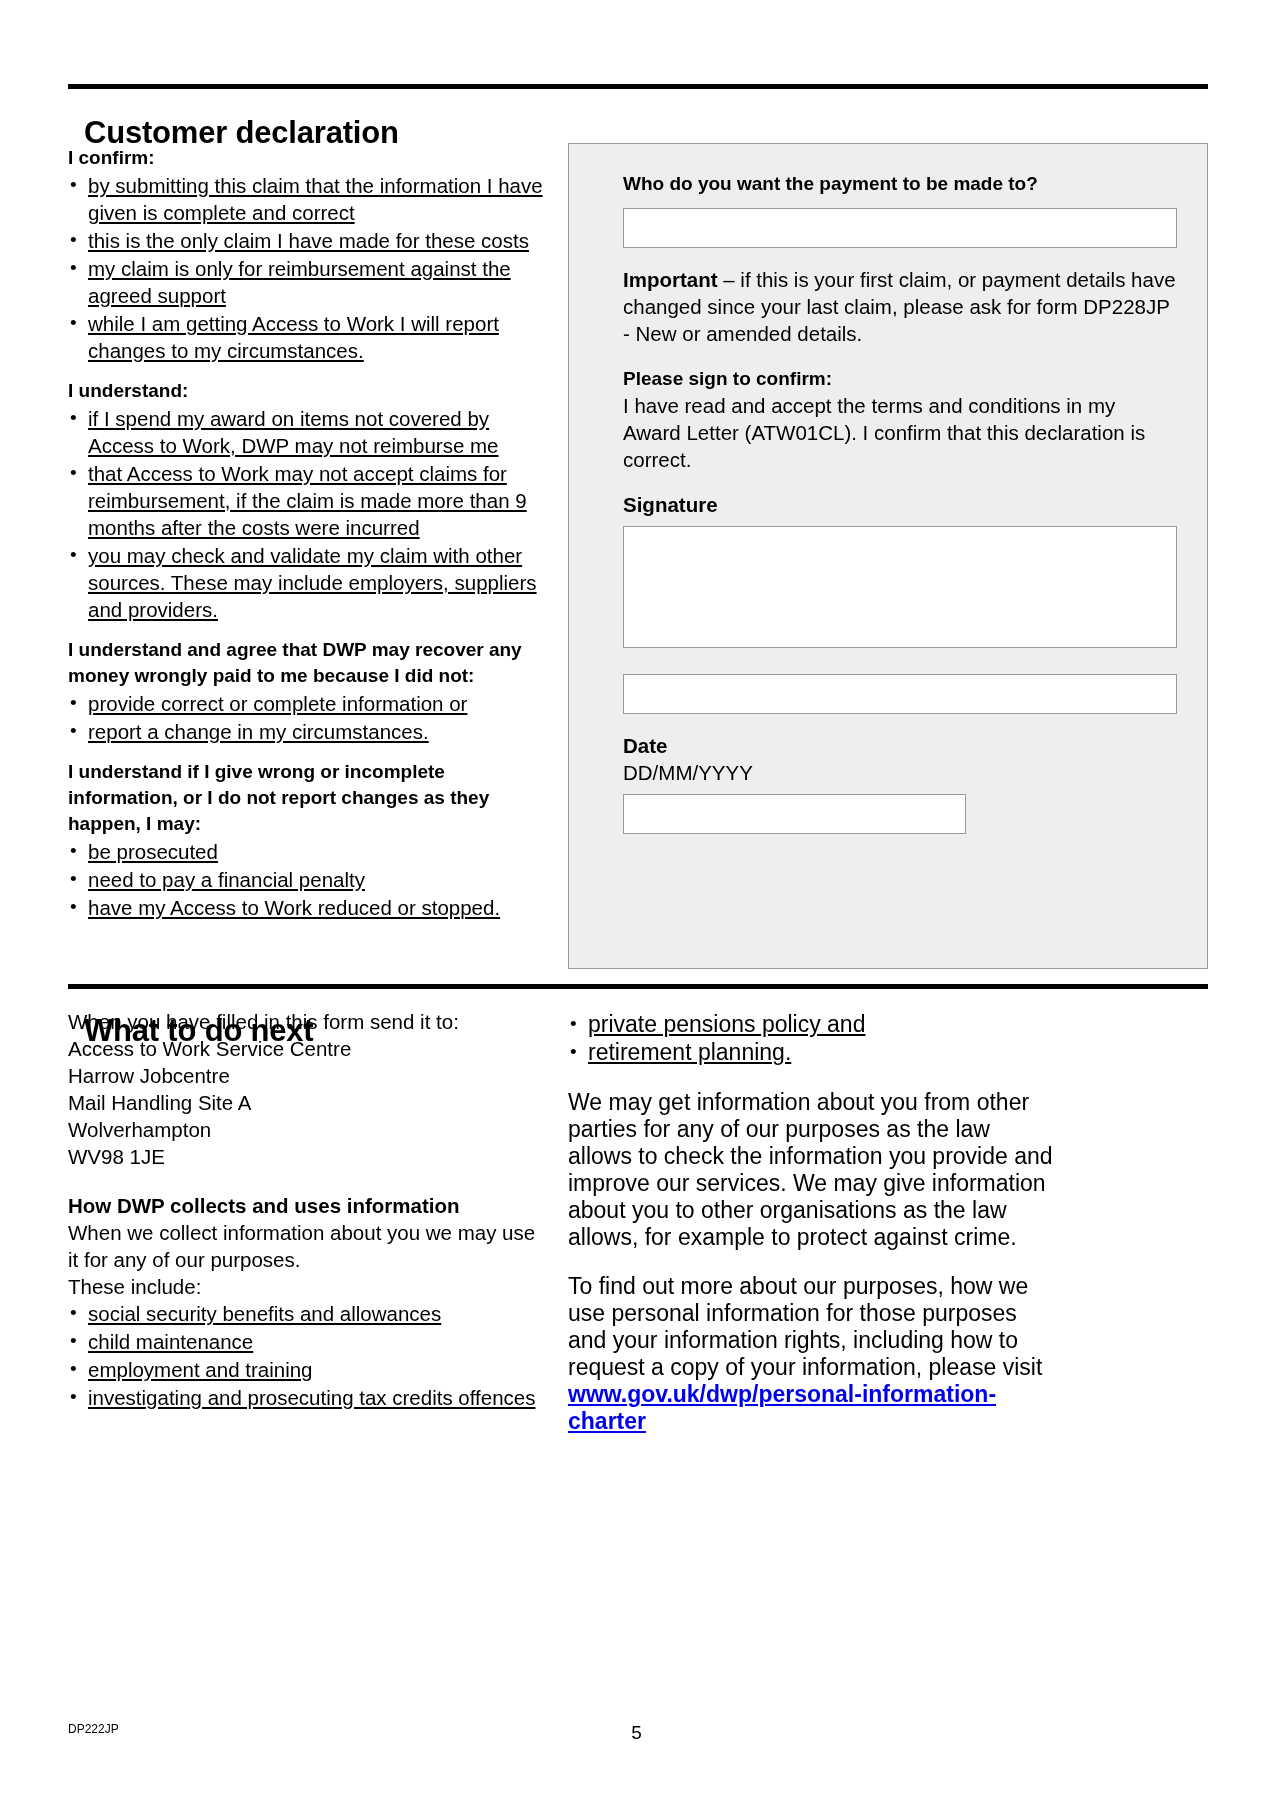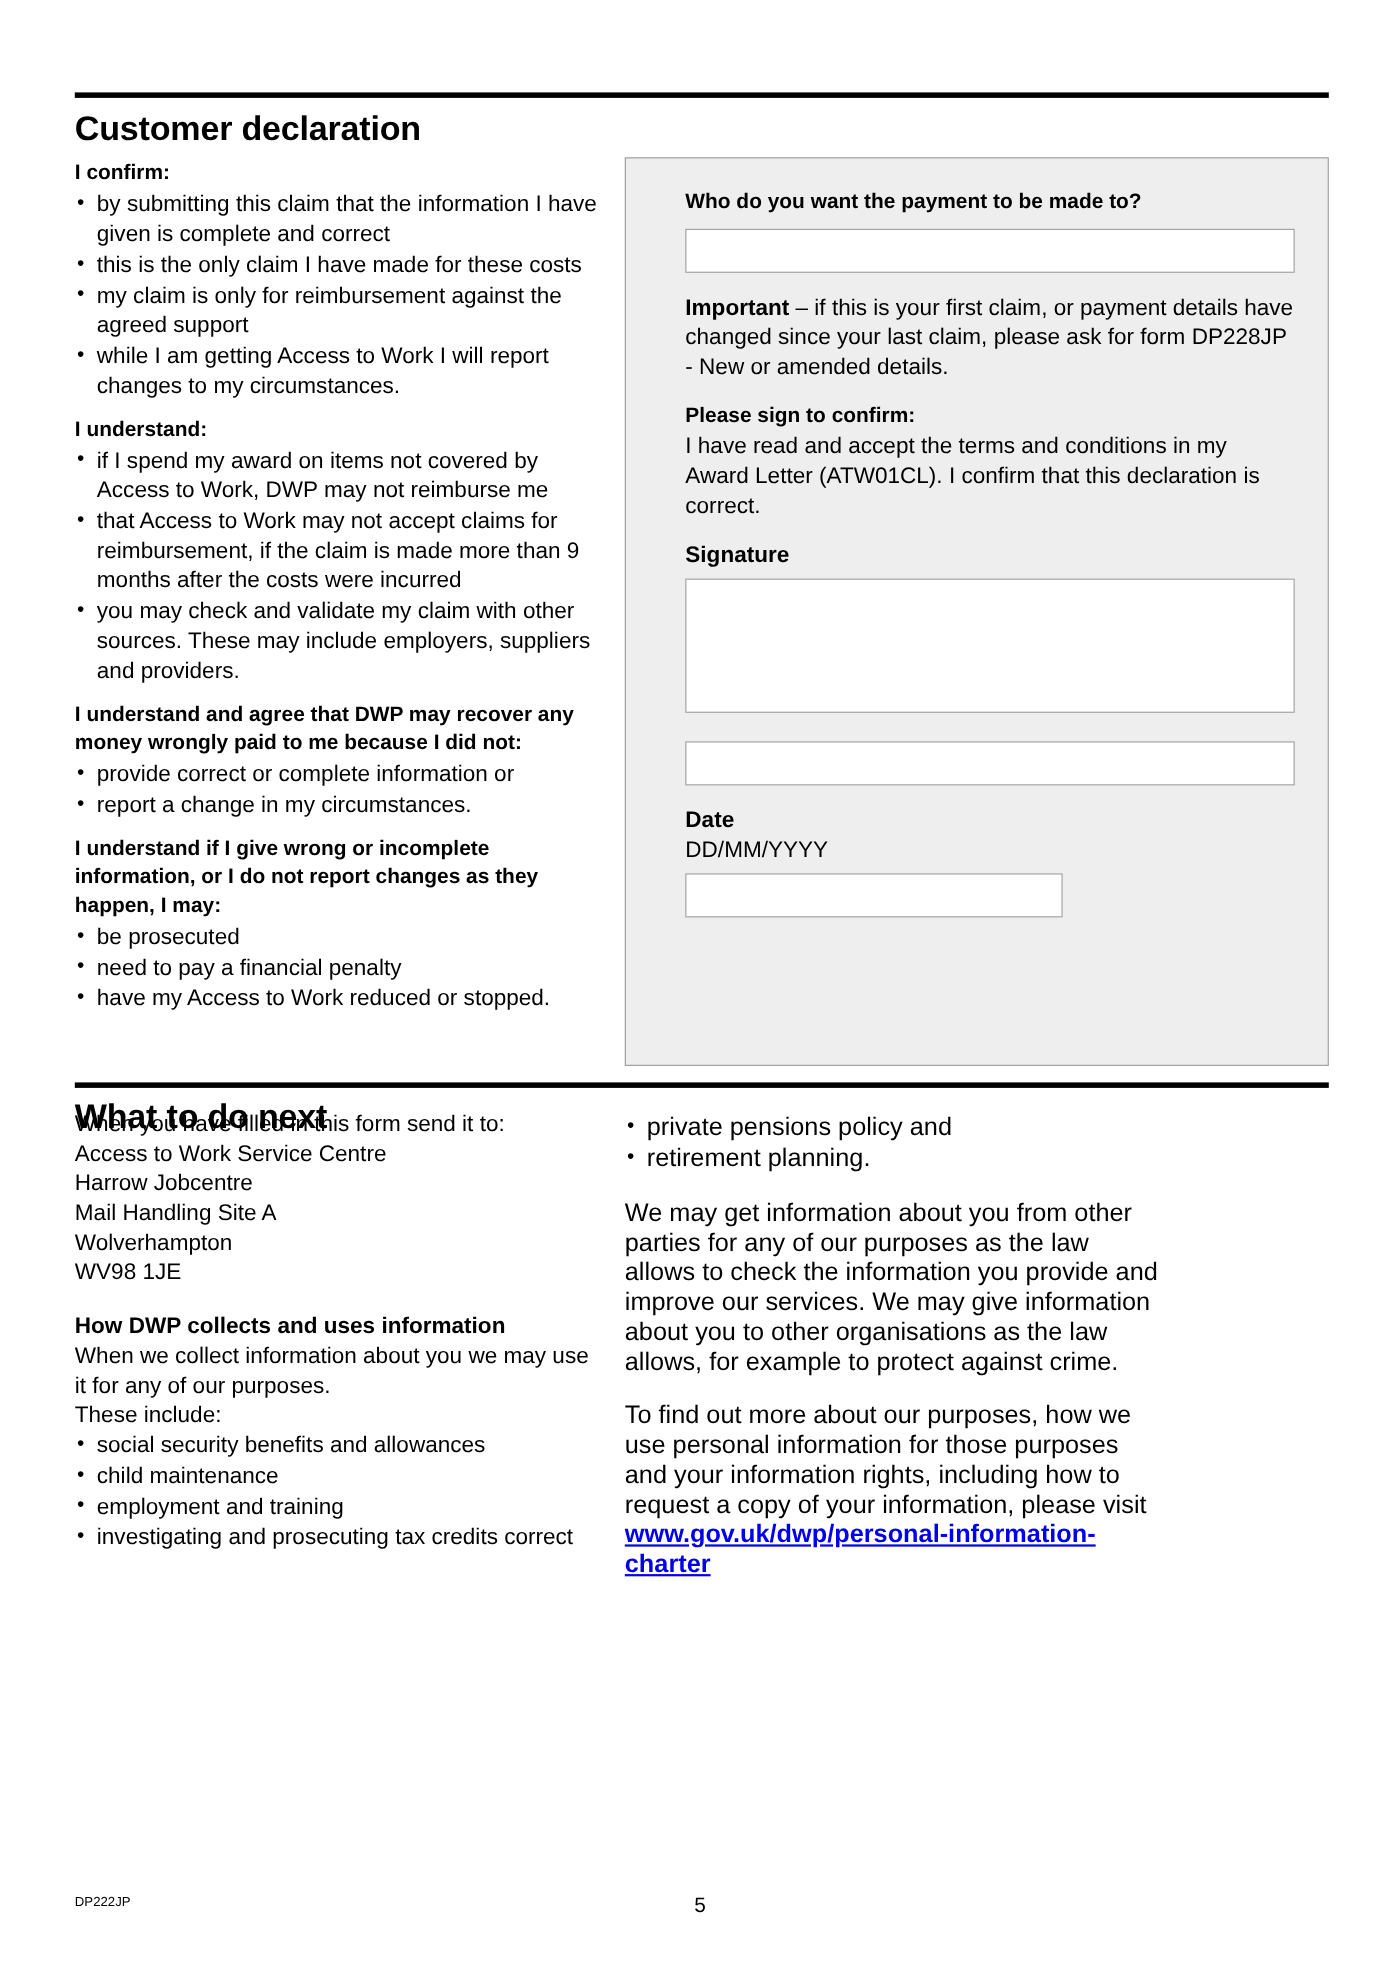--- a/index.html
+++ b/index.html
@@ -30,21 +30,21 @@
   .rule-mid {
     position: absolute;
     left: 68px; top: 984px;
     width: 1140px; height: 5px;
     background: #000;
   }
 
   
   h1.section-title {
     position: absolute;
-    margin: 0;
+    margin: 16px;
     font-size: 31px;
     font-weight: bold;
     letter-spacing: -0.2px;
   }
   #customer-declaration-title { left: 68px; top: 99px; }
   #what-next-title { left: 68px; top: 997px; }
 
   
   .decl-col {
     position: absolute;
@@ -63,20 +63,21 @@
   .lead.spaced { margin-top: 14px; }
   ul.bullets {
     list-style: none;
     margin: 0 0 0 0;
     padding: 0;
   }
   ul.bullets li {
     position: relative;
     padding-left: 20px;
     margin: 0 0 1px 0;
+    text-decoration: underline;
   }
   ul.bullets li::before {
     content: "•";
     position: absolute;
     left: 2px;
     top: -1px;
     font-size: 19px;
   }
   .just li { text-align: justify; text-align-last: left; }
 
@@ -254,21 +255,21 @@
     <p class="addr-line">WV98 1JE</p>
 
     <p class="sub-head">How DWP collects and uses information</p>
     <p class="blk">When we collect information about you we may use it for any of our purposes.</p>
     <p class="blk">These include:</p>
 
     <ul class="bullets">
       <li>social security benefits and allowances</li>
       <li>child maintenance</li>
       <li>employment and training</li>
-      <li>investigating and prosecuting tax credits correct</li>
+      <li>investigating and prosecuting tax credits offences</li>
     </ul>
   </div>
 
   <div class="next-right">
     <ul class="bullets">
       <li>private pensions policy and</li>
       <li>retirement planning.</li>
     </ul>
 
     <div style="height:22px"></div>

